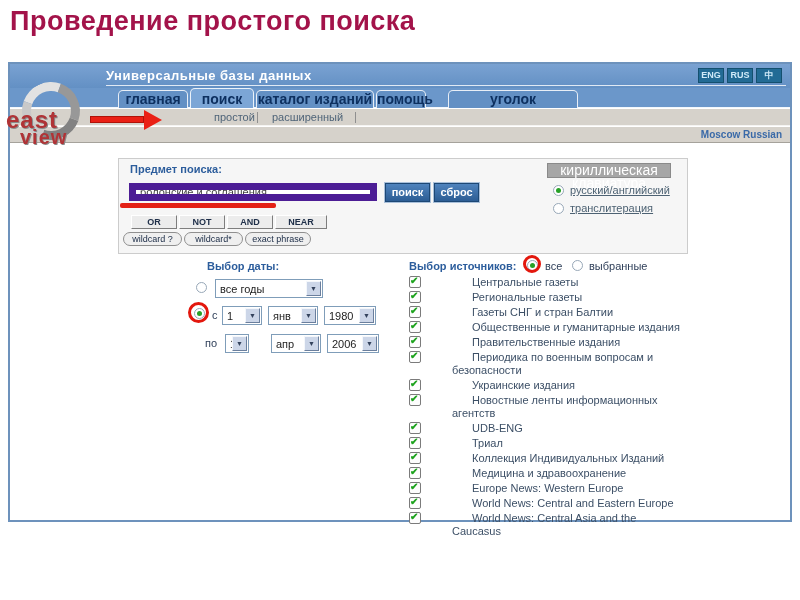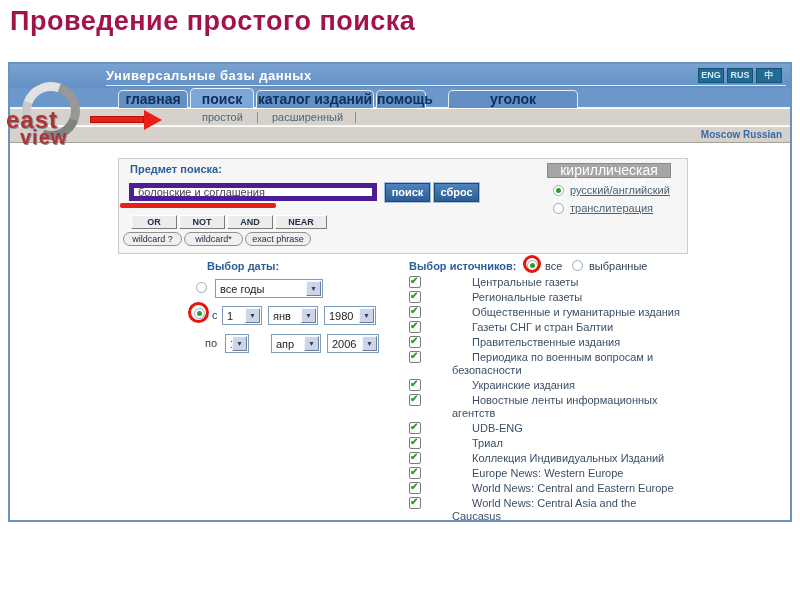--- a/index.html
+++ b/index.html
@@ -67,21 +67,21 @@
                     background:#e32116; border-radius:2px; z-index:7; }
   .anno-circle { position:absolute; border:3px solid #e3170d; border-radius:50%; z-index:7; }
   .anno-circle.c1 { left:178px; top:238px; width:21px; height:21px; }
   .anno-circle.c2 { left:513px; top:191px; width:18px; height:18px; }
 
   
   .panel { position:absolute; left:108px; top:94px; width:570px; height:96px;
            background:#f6f6f6; border:1px solid #cccccc; }
   .sec-label { font-size:11px; font-weight:bold; color:#2c5d9c; }
   .query-input { position:absolute; left:119px; top:119px; width:248px; height:18px;
-                 border:5px solid #4c1d95; background:#fff; font-size:11px; color:#444;
+                 border:7px solid #4c1d95; background:#fff; font-size:11px; color:#444;
                  padding:2px 4px; font-family:"Liberation Sans",sans-serif; }
   .blue-btn { position:absolute; top:119px; width:45px; height:19px;
               background:linear-gradient(#4f83bd,#2c5d94); border:1px solid #1d4875;
               box-shadow:0 0 0 1px #a9c0da; color:#fff; font-size:11px; font-weight:bold;
               text-align:center; line-height:17px; cursor:pointer; }
   .kbd-btn { position:absolute; left:537px; top:99px; width:124px; height:15px;
              background:#a6a6a6; border:1px solid #8a8a8a; color:#fff; font-size:14px;
              text-align:center; line-height:13px; cursor:pointer; }
 
   .radio { display:inline-block; width:11px; height:11px; border:1px solid #98a8b8;
@@ -136,21 +136,21 @@
 
   <div class="tabrow">
     <div class="tab" style="left:108px;width:70px;">главная</div>
     <div class="tab active" style="left:180px;width:64px;">поиск</div>
     <div class="tab" style="left:246px;width:118px;">каталог изданий</div>
     <div class="tab" style="left:366px;width:50px;">помощь</div>
     <div class="tab" style="left:438px;width:130px;">уголок библиотекаря</div>
   </div>
 
   <div class="strip1">
-    <div class="subnav-item" style="left:192px;">простой</div>
+    <div class="subnav-item" style="left:204px;">простой</div>
     <div class="vdiv" style="left:247px;"></div>
     <div class="subnav-item" style="left:262px;">расширенный</div>
     <div class="vdiv" style="left:345px;"></div>
   </div>
 
   <div class="strip2">
     <div class="locale">Moscow Russian</div>
   </div>
 
   <div class="logo">
@@ -233,28 +233,28 @@
     <div class="src-item">
         <span class="cb"></span>
         <span class="src-label">Центральные газеты</span>
       </div>
     <div class="src-item">
         <span class="cb"></span>
         <span class="src-label">Региональные газеты</span>
       </div>
     <div class="src-item">
         <span class="cb"></span>
+        <span class="src-label">Газеты СНГ и стран Балтии</span>
+      </div>
+    <div class="src-item">
+        <span class="cb"></span>
         <span class="src-label">Общественные и гуманитарные издания</span>
       </div>
     <div class="src-item">
         <span class="cb"></span>
-        <span class="src-label">Газеты СНГ и стран Балтии</span>
-      </div>
-    <div class="src-item">
-        <span class="cb"></span>
         <span class="src-label">Правительственные издания</span>
       </div>
     <div class="src-item">
         <span class="cb"></span>
         <span class="src-label">Периодика по военным вопросам и безопасности</span>
       </div>
     <div class="src-item">
         <span class="cb"></span>
         <span class="src-label">Украинские издания</span>
       </div>
@@ -269,20 +269,24 @@
     <div class="src-item">
         <span class="cb"></span>
         <span class="src-label">Триал</span>
       </div>
     <div class="src-item">
         <span class="cb"></span>
         <span class="src-label">Коллекция Индивидуальных Изданий</span>
       </div>
     <div class="src-item">
         <span class="cb"></span>
+        <span class="src-label">Медицина и здравоохранение</span>
+      </div>
+    <div class="src-item">
+        <span class="cb"></span>
         <span class="src-label">Europe News: Western Europe</span>
       </div>
     <div class="src-item">
         <span class="cb"></span>
         <span class="src-label">World News: Central and Eastern Europe</span>
       </div>
     <div class="src-item">
         <span class="cb"></span>
         <span class="src-label">World News: Central Asia and the Caucasus</span>
       </div>

